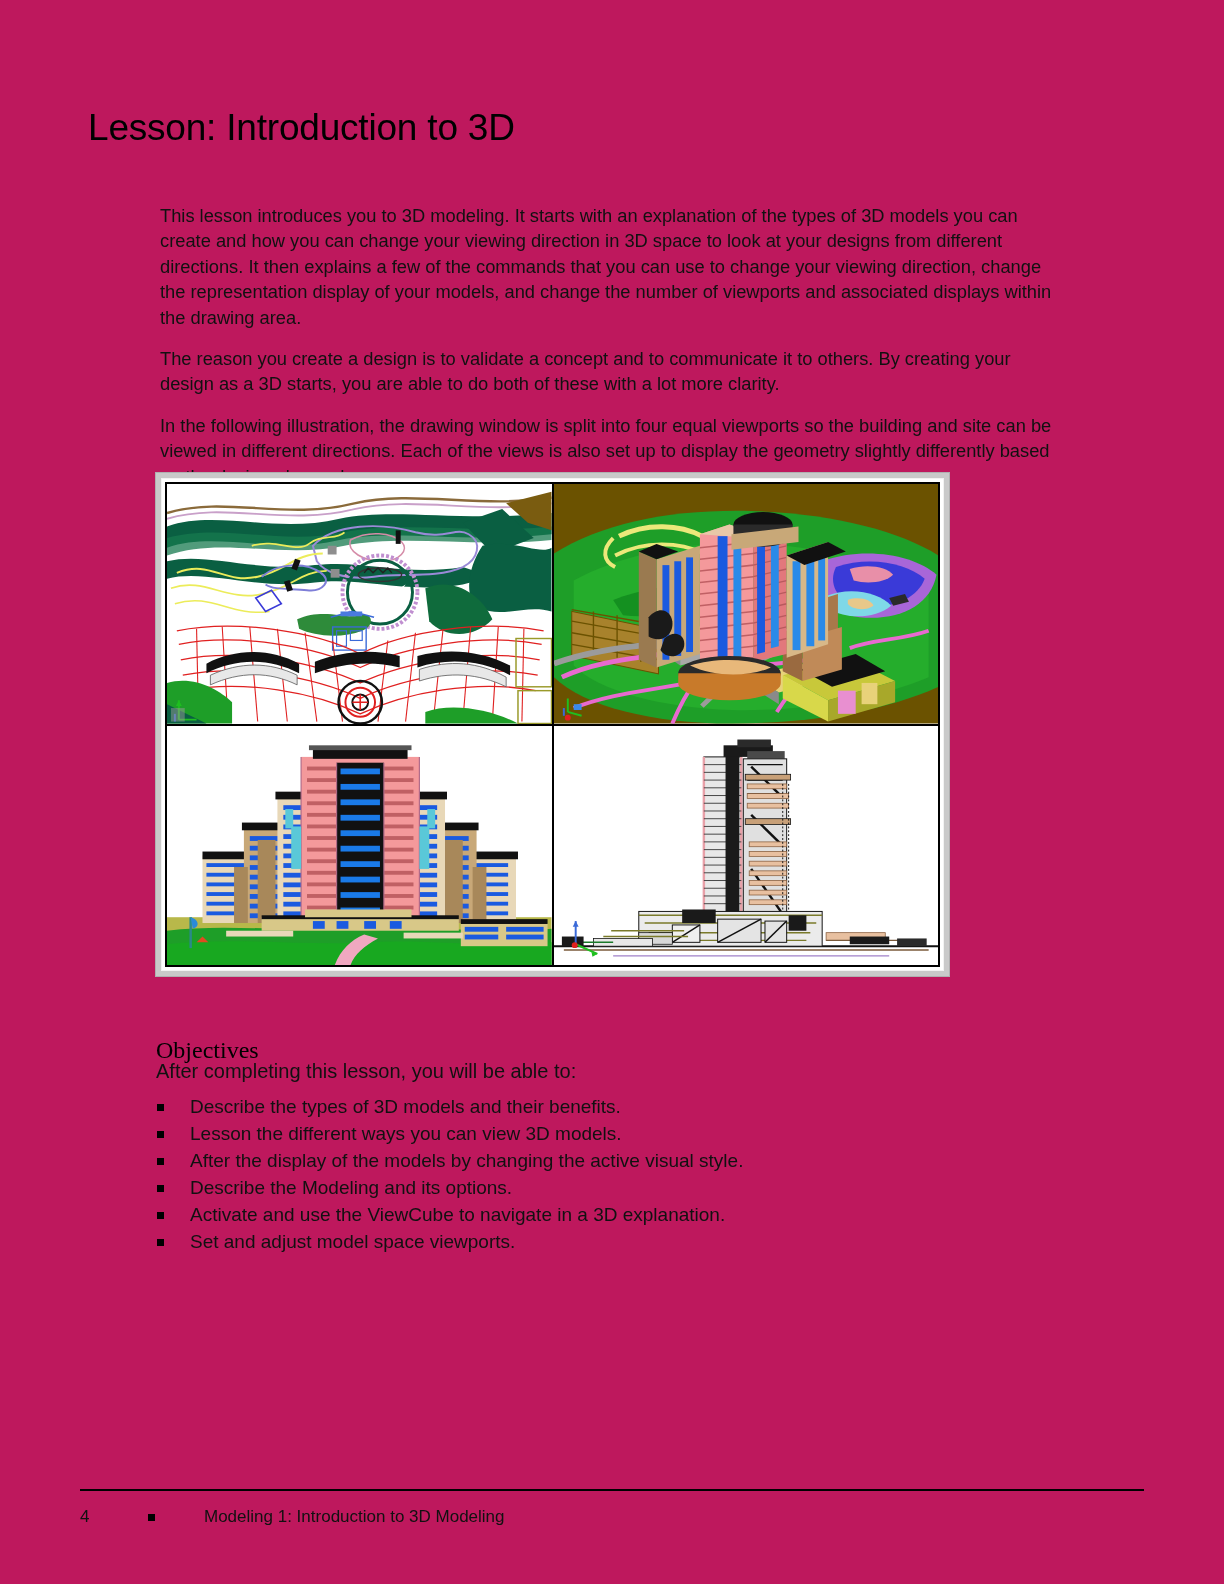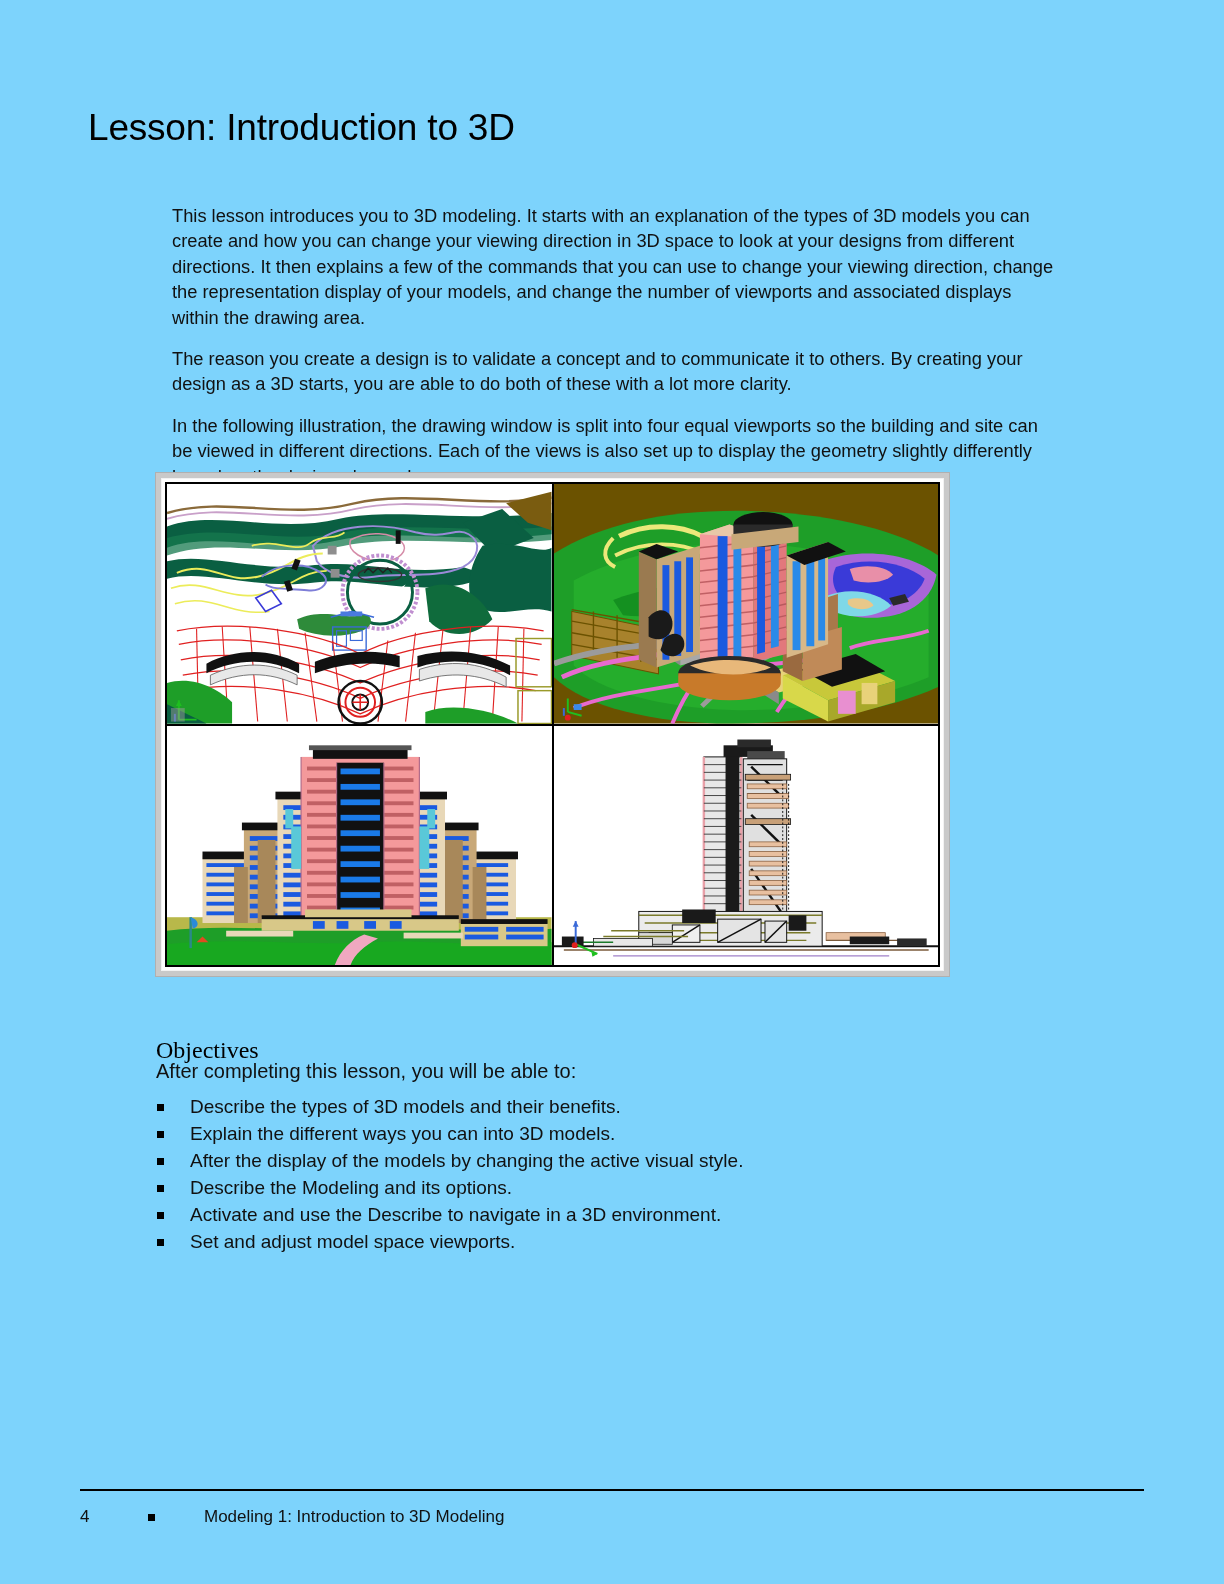--- a/index.html
+++ b/index.html
@@ -11,21 +11,21 @@
     width: 1224px;
     height: 1584px;
     position: relative;
     font-family: "Liberation Sans", sans-serif;
     color: #000000;
     overflow: hidden;
   }
   .page {
     position: absolute;
     inset: 0;
-    background: #7dd3fc;
+    background: #be185d;
     padding-left: 19px;
   }
 
   
   .page-title {
     position: absolute;
     left: 88px;
     top: 82px;
     font-size: 37px;
     font-weight: 400;
@@ -38,21 +38,21 @@
   .body-col {
     position: absolute;
     left: 156px;
     top: 203px;
     width: 902px;
   }
   .para {
     font-size: 18.3px;
     line-height: 25.4px;
     text-align: left;
-    margin: 0 0 16px 16px;
+    margin: 0 0 16px 4px;
     color: #111;
   }
   .para:last-child { margin-bottom: 0; }
 
   
   .figure {
     position: absolute;
     left: 155px;
     top: 472px;
     width: 795px;
@@ -690,33 +690,33 @@
   <h2 class="objectives-heading">Objectives</h2>
   <div class="objectives-intro">After completing this lesson, you will be able to:</div>
 
   <div class="obj-list">
     <div class="obj-item">
       <span class="sq-bullet"></span>
       <span>Describe the types of 3D models and their benefits.</span>
     </div>
     <div class="obj-item">
       <span class="sq-bullet"></span>
-      <span>Explain the different ways you can into 3D models.</span>
+      <span>Lesson the different ways you can view 3D models.</span>
     </div>
     <div class="obj-item">
       <span class="sq-bullet"></span>
       <span>After the display of the models by changing the active visual style.</span>
     </div>
     <div class="obj-item">
       <span class="sq-bullet"></span>
       <span>Describe the Modeling and its options.</span>
     </div>
     <div class="obj-item">
       <span class="sq-bullet"></span>
-      <span>Activate and use the Describe to navigate in a 3D environment.</span>
+      <span>Activate and use the ViewCube to navigate in a 3D explanation.</span>
     </div>
     <div class="obj-item">
       <span class="sq-bullet"></span>
       <span>Set and adjust model space viewports.</span>
     </div>
   </div>
 
   <div class="footer-rule"></div>
   <div class="footer">
     <span class="footer-page">4</span>

